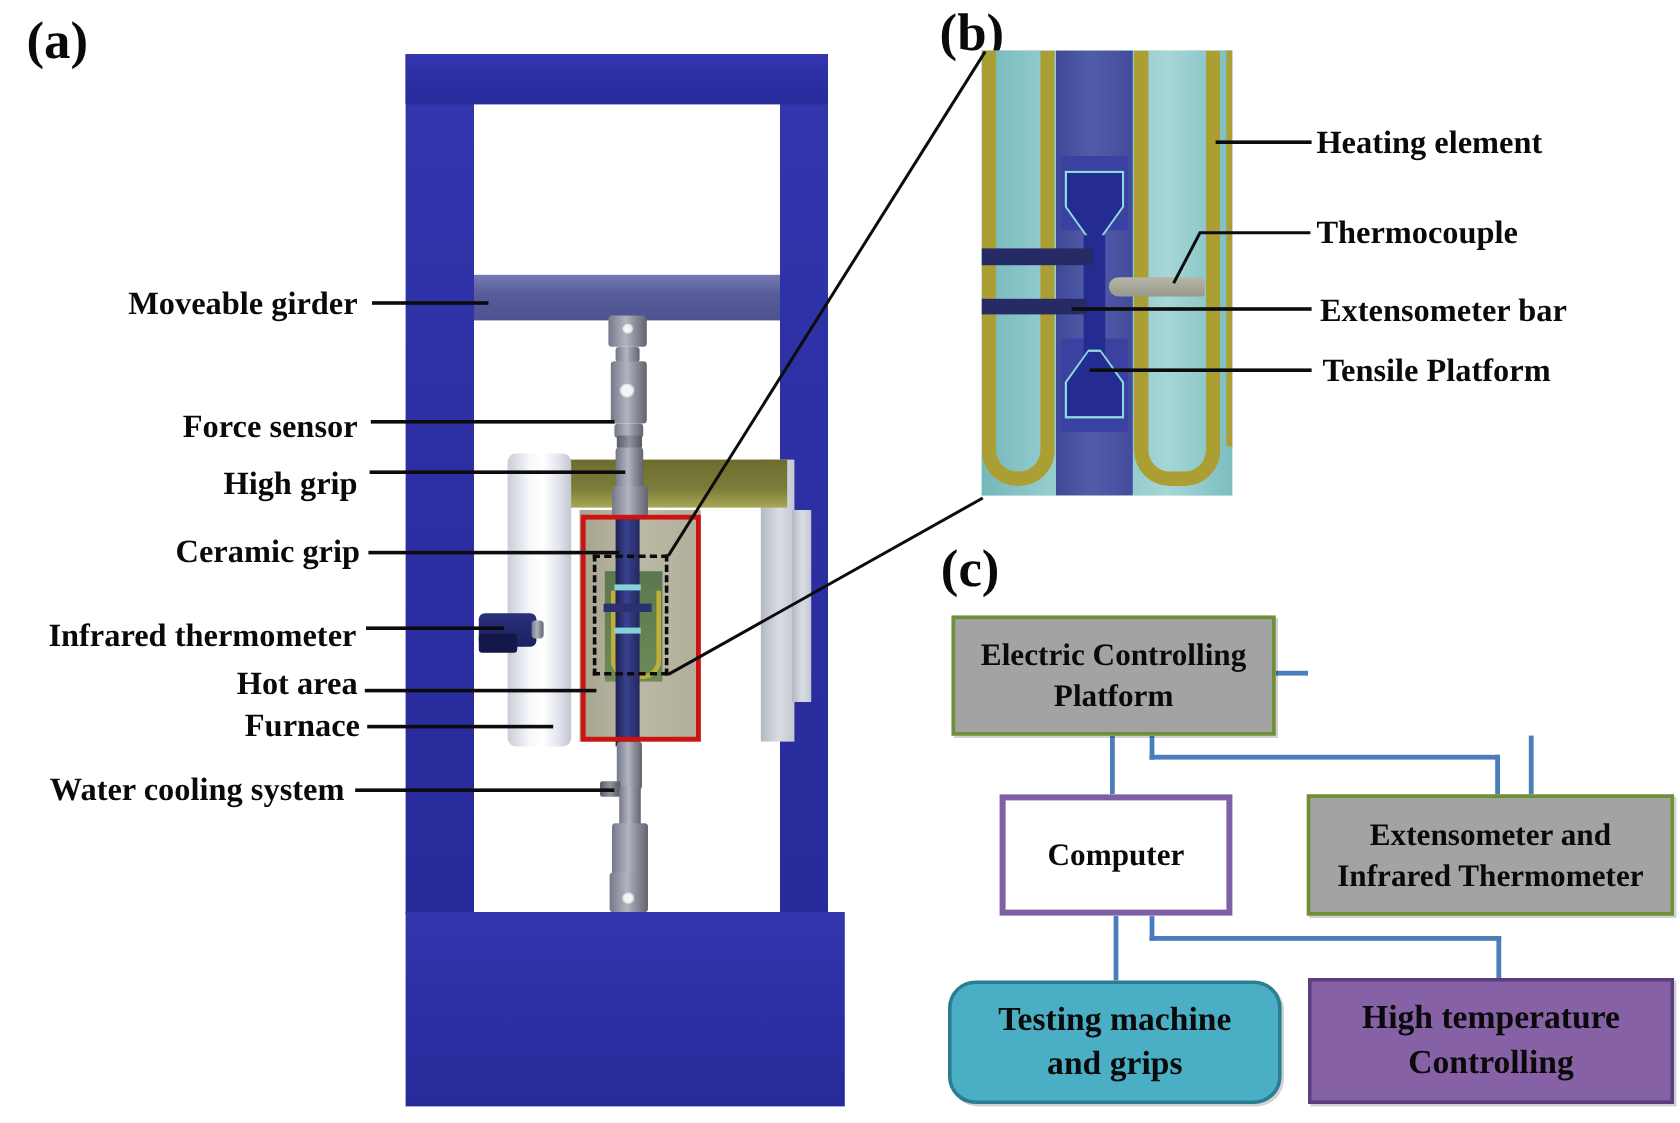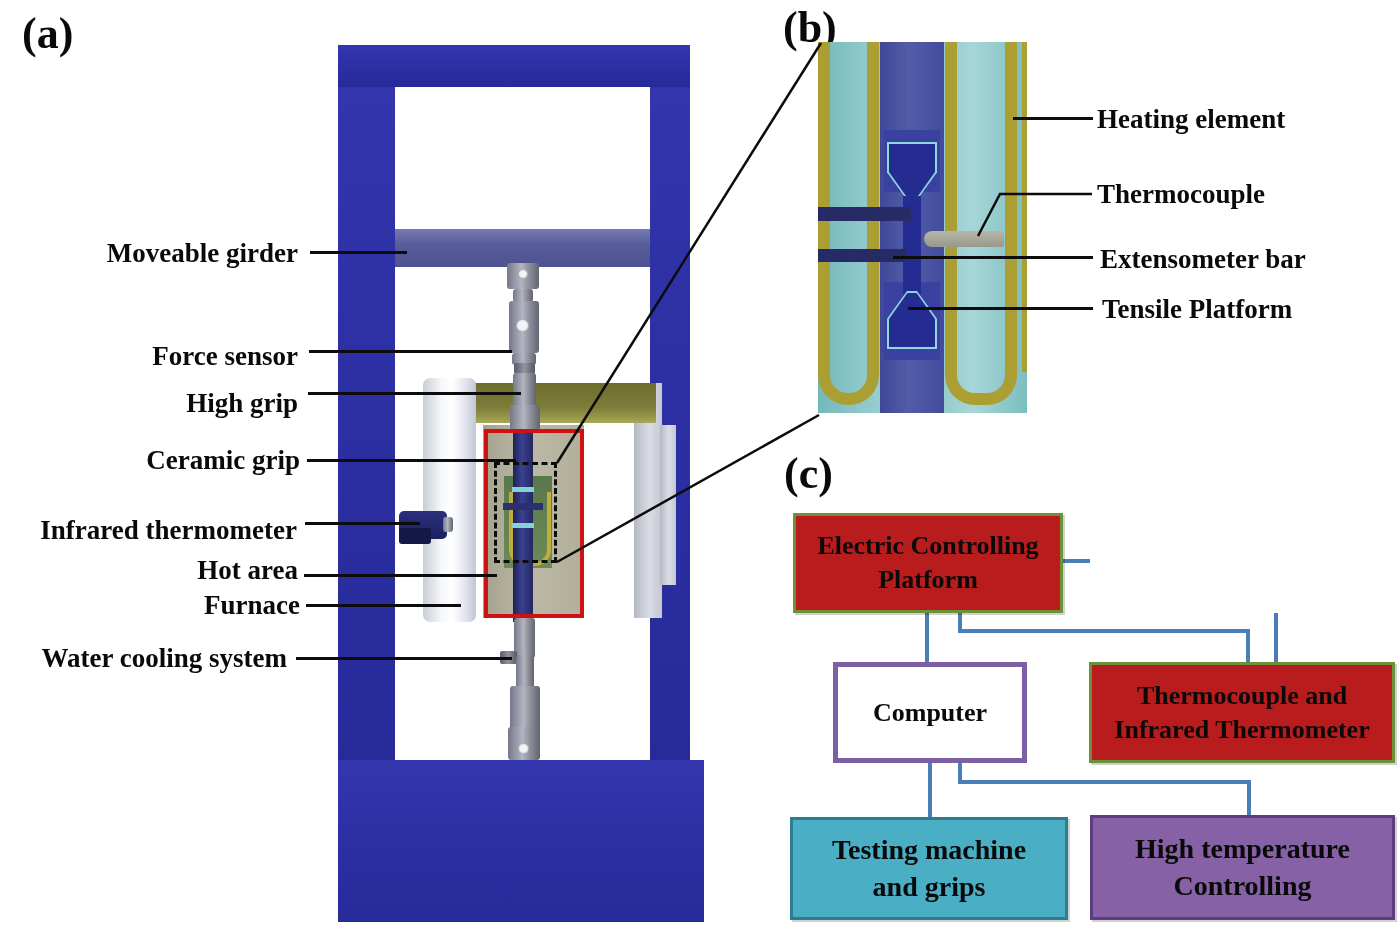--- a/index.html
+++ b/index.html
@@ -38,21 +38,21 @@
   .headback{background:#8fd9de;}
   .headfront{background:#252c91;}
   .clip-top{clip-path:polygon(0% 0%,100% 0%,100% 52%,60% 100%,40% 100%,0% 52%);}
   .clip-bot{clip-path:polygon(40% 0%,60% 0%,100% 48%,100% 100%,0% 100%,0% 48%);}
   .extbar{background:#262b66;}
   .thermo-rod{background:linear-gradient(180deg,#b5b5a8,#98988b);border-radius:8px 3px 3px 8px;}
   .blabel{font-size:27px;white-space:nowrap;transform:translateY(-50%);}
   
   .cbox{box-sizing:border-box;display:flex;flex-direction:column;align-items:center;justify-content:center;
         text-align:center;font-size:26px;line-height:1.3;box-shadow:2px 2px 0 rgba(0,0,0,0.18);}
-  .cbox-green{background:#b91c1c;border:3px solid #6d9039;}
+  .cbox-green{background:#a3a3a3;border:3px solid #6d9039;}
   .cbox-teal{background:#4aafc4;border:3px solid #2b7e92;}
   .cbox-purple{background:#8661a5;border:3px solid #5c3d80;}
   .cbox-white{background:#ffffff;border:5px solid #7d5fa3;box-shadow:none;text-align:center;}
   .connector{background:#4a7ebb;}
   
   #overlay{left:0;top:0;width:1400px;height:936px;pointer-events:none;z-index:40;}
 </style>
 </head>
 <body>
 
@@ -163,24 +163,24 @@
   <div class="abs connector" style="left:1247px;top:780px;width:4px;height:35px;"></div>
 
   <div class="abs cbox cbox-green" style="left:793px;top:513px;width:270px;height:100px;">
     <span>Electric Controlling</span>
     <span>Platform</span>
   </div>
   <div class="abs cbox cbox-white" style="left:833px;top:662px;width:194px;height:101px;">
     <span>Computer</span>
   </div>
   <div class="abs cbox cbox-green" style="left:1089px;top:662px;width:306px;height:101px;">
-    <span>Thermocouple and</span>
+    <span>Extensometer and</span>
     <span>Infrared Thermometer</span>
   </div>
-  <div class="abs cbox cbox-teal" style="left:790px;top:817px;width:278px;height:103px;font-size:28px;">
+  <div class="abs cbox cbox-teal" style="left:790px;top:817px;width:278px;height:103px;font-size:28px;border-radius:23px;">
     <span>Testing machine</span>
     <span>and grips</span>
   </div>
   <div class="abs cbox cbox-purple" style="left:1090px;top:815px;width:305px;height:105px;font-size:28px;">
     <span>High temperature</span>
     <span>Controlling</span>
   </div>
 
   <svg id="overlay" class="abs">
     <line x1="557" y1="463" x2="821" y2="43" stroke="#0c0c0c" stroke-width="2.5"></line>

